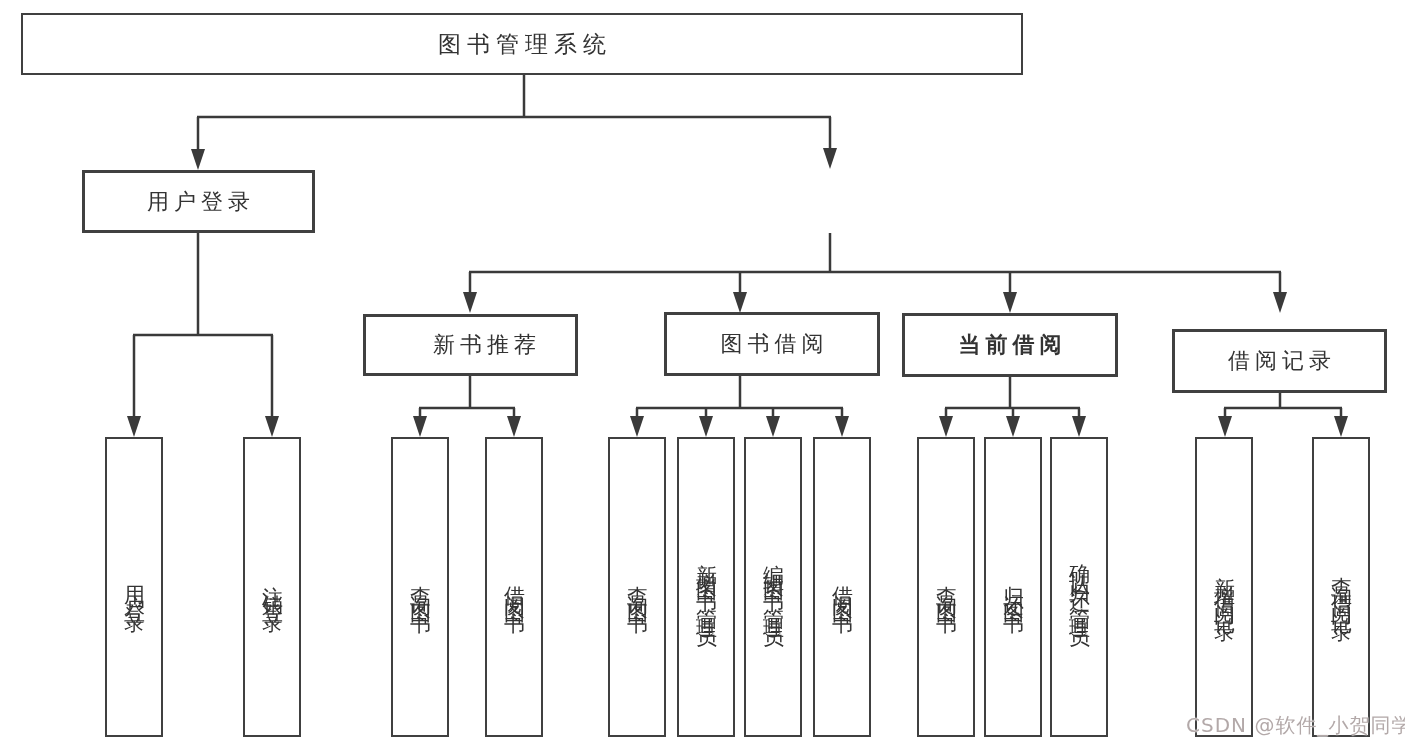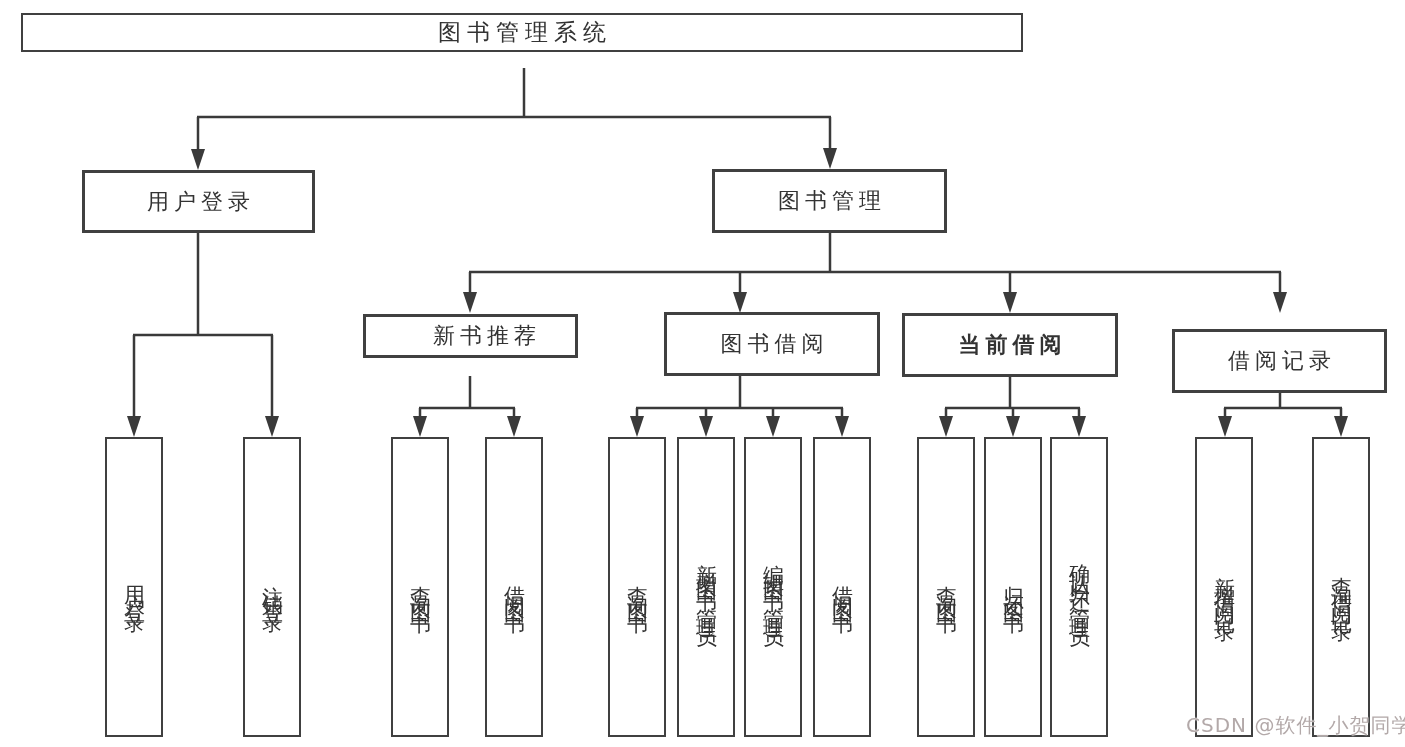--- a/index.html
+++ b/index.html
@@ -142,26 +142,25 @@
     <g>
       <line x1="1280" y1="377" x2="1280" y2="408"></line>
       <line x1="1224" y1="408" x2="1342" y2="408"></line>
       <line x1="1225" y1="408" x2="1225" y2="419"></line>
       <polygon points="1218,416 1232,416 1225,437"></polygon>
       <line x1="1341" y1="408" x2="1341" y2="419"></line>
       <polygon points="1334,416 1348,416 1341,437"></polygon>
     </g>
   </svg>
 
-  <div class="box root" style="left:21px; top:13px; width:1002px; height:39px;">图书管理系统</div>
+  <div class="box root" style="left:21px; top:13px; width:1002px; height:62px;">图书管理系统</div>
 
   <div class="box branch" style="left:82px; top:170px; width:233px; height:63px;">用户登录</div>
-  <div class="box branch" style="left:712px; top:169px; width:235px; height:64px;">图书管理</div>
 
-  <div class="box branch" style="left:363px; top:314px; width:215px; height:44px;padding-left:28px;">新书推荐</div>
+  <div class="box branch" style="left:363px; top:314px; width:215px; height:62px;padding-left:28px;">新书推荐</div>
   <div class="box branch" style="left:632px; top:312px; width:216px; height:64px;margin-left:32px;">图书借阅</div>
   <div class="box branch" style="left:902px; top:313px; width:216px; height:64px;font-weight:bold;">当前借阅</div>
   <div class="box branch" style="left:1172px; top:313px; width:215px; height:64px;margin-top:16px;">借阅记录</div>
 
   <div class="box leaf" style="left:105px; top:437px; width:58px; height:300px;">用户登录</div>
   <div class="box leaf" style="left:243px; top:437px; width:58px; height:300px;">注销登录</div>
 
   <div class="box leaf" style="left:391px; top:437px; width:58px; height:300px;">查询图书</div>
   <div class="box leaf" style="left:485px; top:437px; width:58px; height:300px;">借阅图书</div>
 

